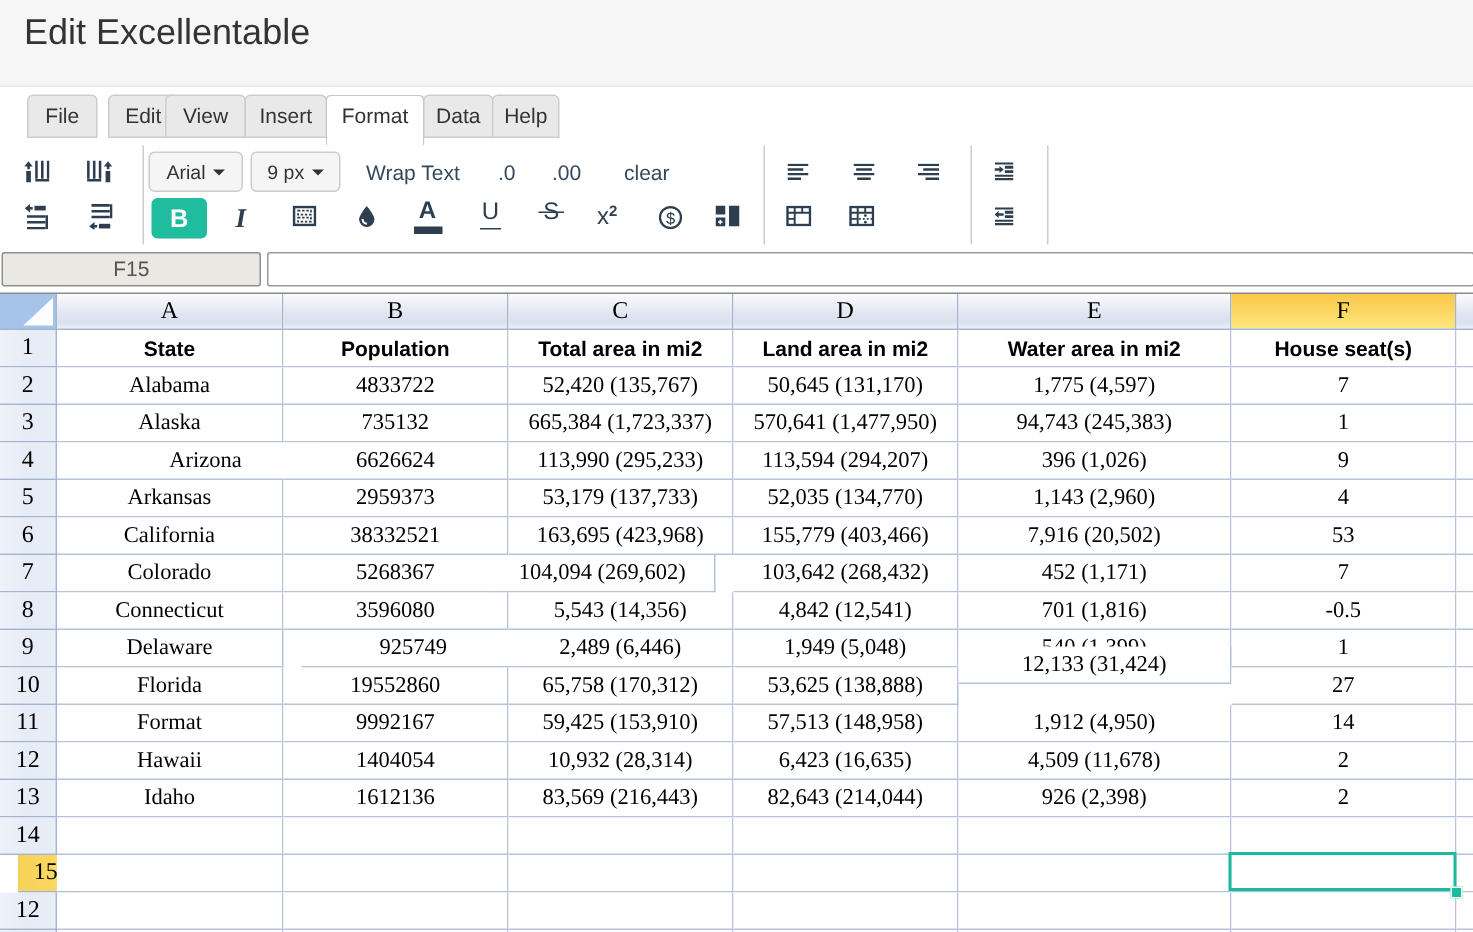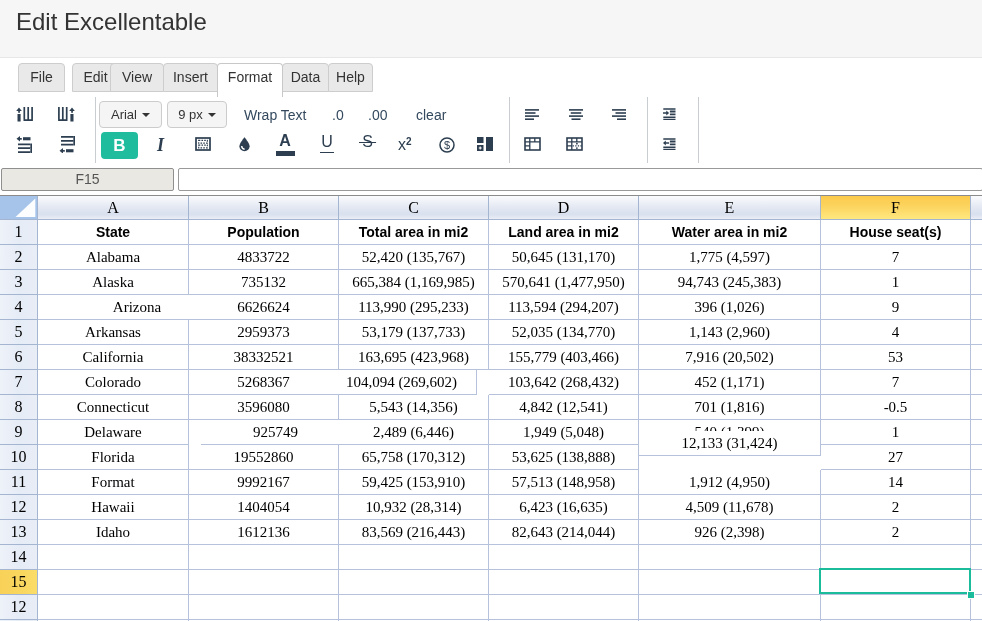--- a/index.html
+++ b/index.html
@@ -181,40 +181,40 @@
 <div class="rh" style="top:320px;">5</div>
 <div class="rh" style="top:345px;">6</div>
 <div class="rh" style="top:370px;">7</div>
 <div class="rh" style="top:395px;">8</div>
 <div class="rh" style="top:420px;">9</div>
 <div class="rh" style="top:445px;">10</div>
 <div class="rh" style="top:470px;">11</div>
 <div class="rh" style="top:495px;">12</div>
 <div class="rh" style="top:520px;">13</div>
 <div class="rh" style="top:545px;">14</div>
-<div class="rh" style="top:570px;background:linear-gradient(90deg,#f8d158 0%,#f9d75f 60%,#fadd69 100%);">15</div>
+<div class="rh" style="top:570px;background:linear-gradient(90deg,#f8d158 0%,#f9d75f 60%,#fadd69 100%);margin-left:12px;">15</div>
 <div class="rh" style="top:595px;">12</div>
 <div class="rh" style="top:620px;">17</div>
 <div class="cell b1" style="left:38px;top:220px;width:150px;">State</div>
 <div class="cell b1" style="left:189px;top:220px;width:149px;">Population</div>
 <div class="cell b1" style="left:339px;top:220px;width:149px;">Total area in mi2</div>
 <div class="cell b1" style="left:489px;top:220px;width:149px;">Land area in mi2</div>
 <div class="cell b1" style="left:639px;top:220px;width:181px;">Water area in mi2</div>
 <div class="cell b1" style="left:821px;top:220px;width:149px;">House seat(s)</div>
 <div class="cell b1" style="left:971px;top:220px;width:11px;"></div>
 <div class="cell" style="left:38px;top:245px;width:150px;">Alabama</div>
 <div class="cell" style="left:189px;top:245px;width:149px;">4833722</div>
 <div class="cell" style="left:339px;top:245px;width:149px;">52,420 (135,767)</div>
 <div class="cell" style="left:489px;top:245px;width:149px;">50,645 (131,170)</div>
 <div class="cell" style="left:639px;top:245px;width:181px;">1,775 (4,597)</div>
 <div class="cell" style="left:821px;top:245px;width:149px;">7</div>
 <div class="cell" style="left:971px;top:245px;width:11px;"></div>
 <div class="cell" style="left:38px;top:270px;width:150px;">Alaska</div>
 <div class="cell" style="left:189px;top:270px;width:149px;">735132</div>
-<div class="cell" style="left:339px;top:270px;width:149px;">665,384 (1,169,985)</div>
+<div class="cell" style="left:339px;top:270px;width:149px;">665,384 (1,723,337)</div>
 <div class="cell" style="left:489px;top:270px;width:149px;">570,641 (1,477,950)</div>
 <div class="cell" style="left:639px;top:270px;width:181px;">94,743 (245,383)</div>
 <div class="cell" style="left:821px;top:270px;width:149px;">1</div>
 <div class="cell" style="left:971px;top:270px;width:11px;"></div>
 <div class="cell" style="left:38px;top:295px;width:150px;padding-left:24px;">Arizona</div>
 <div class="cell" style="left:189px;top:295px;width:149px;">6626624</div>
 <div class="cell" style="left:339px;top:295px;width:149px;">113,990 (295,233)</div>
 <div class="cell" style="left:489px;top:295px;width:149px;">113,594 (294,207)</div>
 <div class="cell" style="left:639px;top:295px;width:181px;">396 (1,026)</div>
 <div class="cell" style="left:821px;top:295px;width:149px;">9</div>

